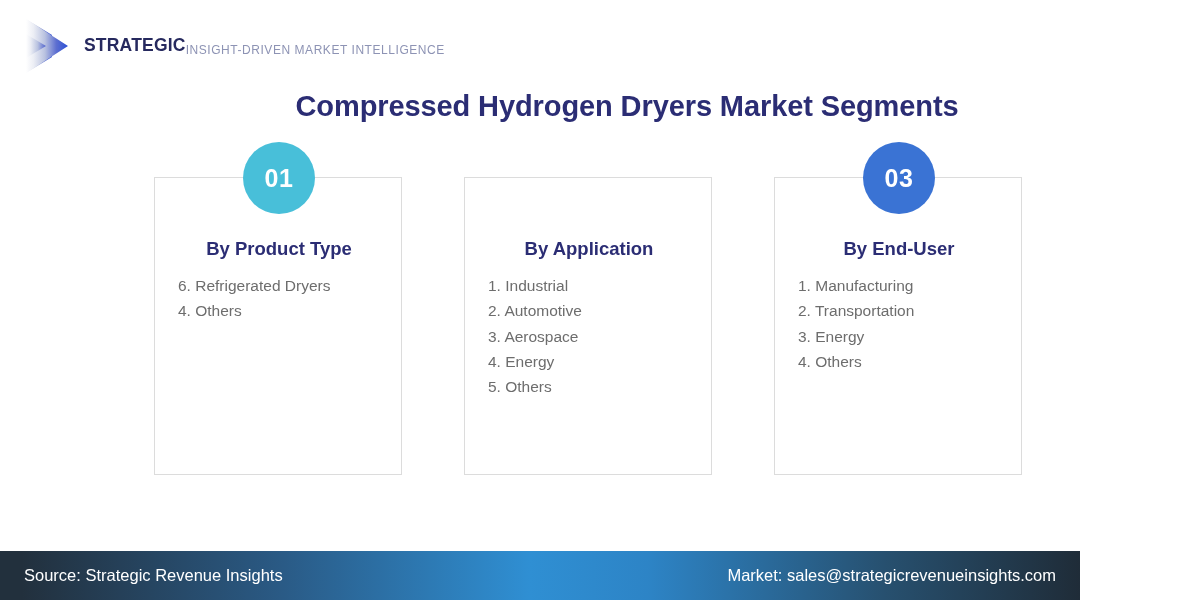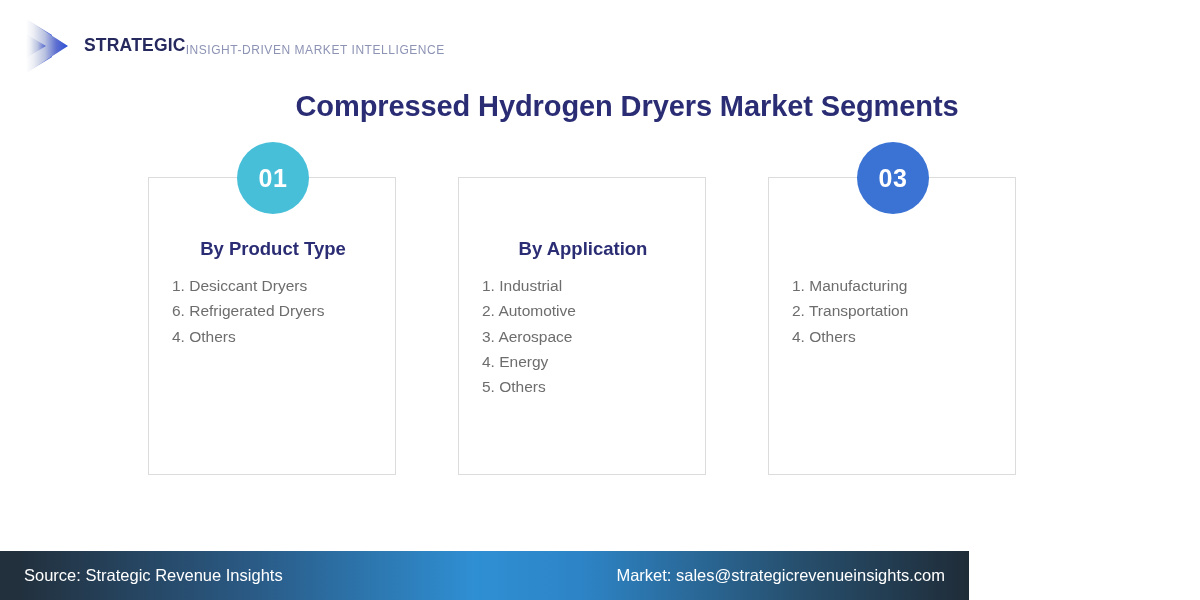--- a/index.html
+++ b/index.html
@@ -61,21 +61,21 @@
     font-size: 29px;
     font-weight: bold;
     color: #2b2d74;
     letter-spacing: -0.1px;
     margin-left: 27px;
   }
 
   
   .cards-area {
     position: absolute;
-    left: 148px;
+    left: 154px;
     top: 142px;
     width: 870px;
     height: 340px;
   }
   .segment-card {
     position: absolute;
     top: 0;
     width: 250px;
     height: 334px;
   }
@@ -133,21 +133,21 @@
     color: #6d6d6d;
     line-height: 25.3px;
     white-space: nowrap;
   }
 
   
   .footer-bar {
     position: absolute;
     left: 0;
     top: 551px;
-    width: 969px;
+    width: 1080px;
     height: 49px;
     background: linear-gradient(90deg,
         #22303d 0%,
         #22303d 2%,
         #2a5a85 26%,
         #2f8fd3 49%,
         #2d84c6 60%,
         #27506f 82%,
         #1f2c38 100%);
     display: flex;
@@ -192,21 +192,20 @@
 
 <div class="cards-area">
 
   <div class="segment-card pos-0">
     <div class="card-box"></div>
     <div class="card-badge" style="background: rgb(72, 191, 217);">
       <span>01</span>
     </div>
     <div class="card-heading">By Product Type</div>
     <ul class="card-list">
-      <li>1. Desiccant Dryers</li>
       <li>6. Refrigerated Dryers</li>
       <li>4. Others</li>
     </ul>
   </div>
 
   <div class="segment-card pos-1">
     <div class="card-box"></div>
     <div class="card-heading">By Application</div>
     <ul class="card-list">
       <li>1. Industrial</li>
@@ -215,23 +214,25 @@
       <li>4. Energy</li>
       <li>5. Others</li>
     </ul>
   </div>
 
   <div class="segment-card pos-2">
     <div class="card-box"></div>
     <div class="card-badge" style="background: rgb(58, 115, 212);">
       <span>03</span>
     </div>
+    <div class="card-heading">By End-User</div>
     <ul class="card-list">
       <li>1. Manufacturing</li>
       <li>2. Transportation</li>
+      <li>3. Energy</li>
       <li>4. Others</li>
     </ul>
   </div>
 
 </div>
 
 <div class="footer-bar">
   <span class="footer-source">Source: Strategic Revenue Insights</span>
   <span class="footer-email">Market: sales@strategicrevenueinsights.com</span>
 </div>

